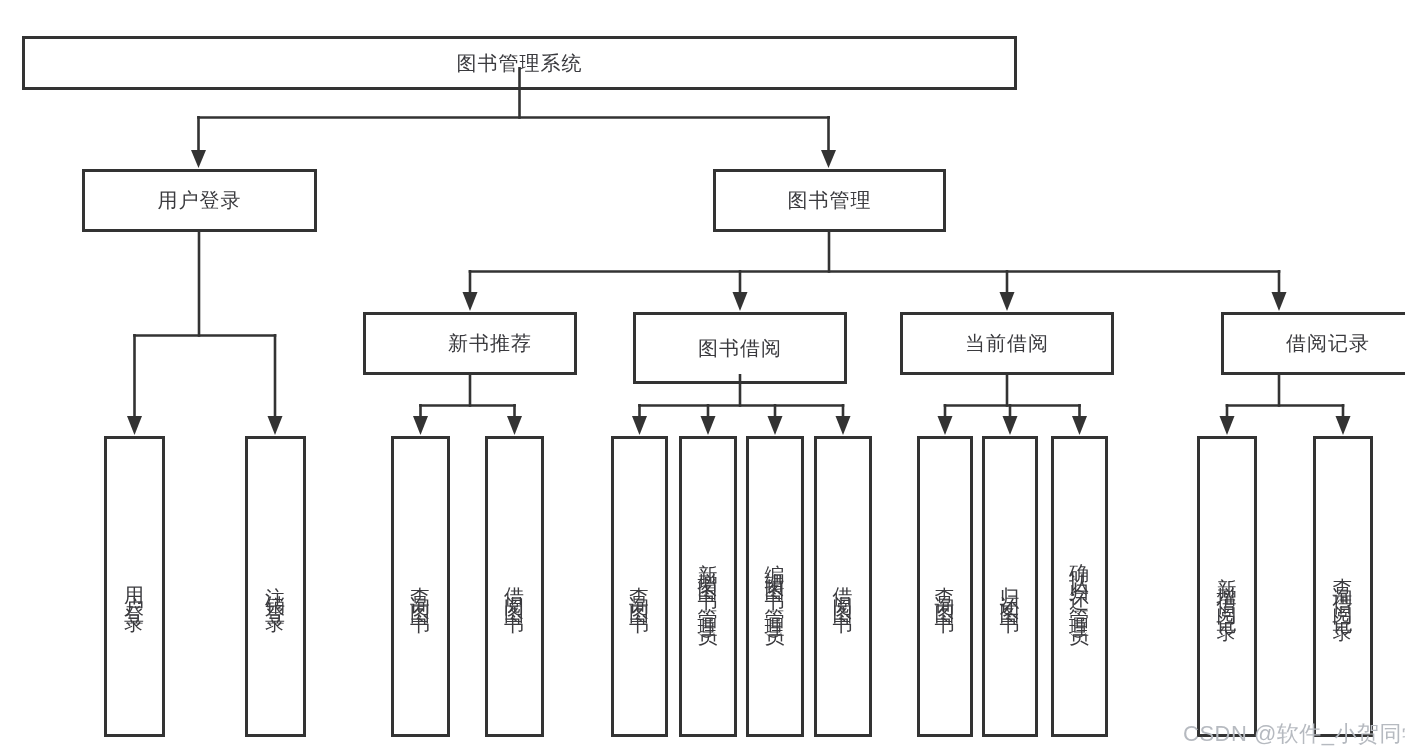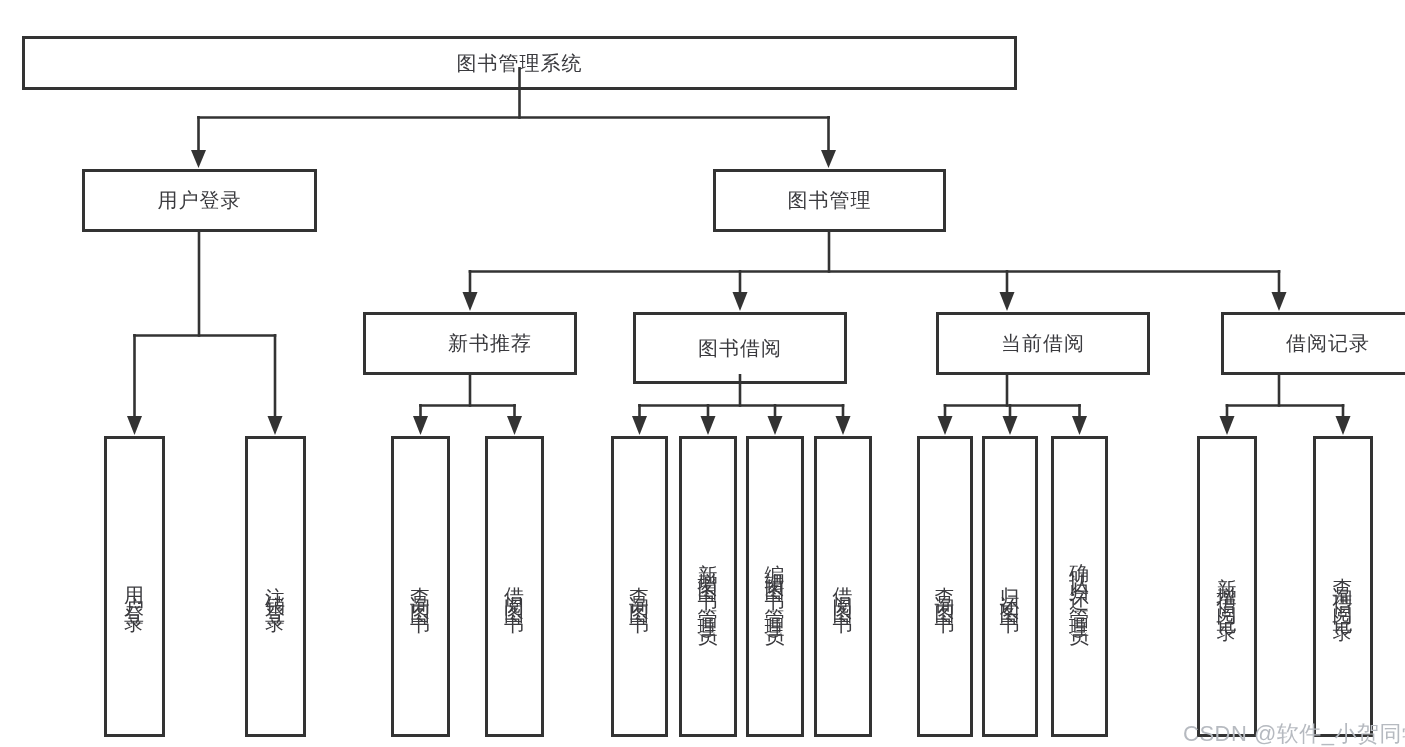--- a/index.html
+++ b/index.html
@@ -139,21 +139,21 @@
     </g>
   </svg>
 
   <div class="node" style="left:22px; top:14px; width:995px; height:54px;margin-top:22px;">图书管理系统</div>
 
   <div class="node" style="left:82px; top:169px; width:235px; height:63px;">用户登录</div>
   <div class="node" style="left:713px; top:169px; width:233px; height:63px;">图书管理</div>
 
   <div class="node" style="left:363px; top:312px; width:214px; height:63px;padding-left:40px;">新书推荐</div>
   <div class="node" style="left:633px; top:312px; width:214px; height:72px;">图书借阅</div>
-  <div class="node" style="left:900px; top:312px; width:214px; height:63px;margin-left:36px;">当前借阅</div>
+  <div class="node" style="left:900px; top:312px; width:214px; height:63px;">当前借阅</div>
   <div class="node" style="left:1173px; top:312px; width:214px; height:63px;margin-left:48px;">借阅记录</div>
 
   <div class="node leaf" style="left:104px; top:436px; width:61px; height:301px;">用户登录</div>
   <div class="node leaf" style="left:245px; top:436px; width:61px; height:301px;">注销登录</div>
 
   <div class="node leaf" style="left:391px; top:436px; width:59px; height:301px;">查询图书</div>
   <div class="node leaf" style="left:485px; top:436px; width:59px; height:301px;">借阅图书</div>
 
   <div class="node leaf" style="left:611px; top:436px; width:57px; height:301px;">查询图书</div>
   <div class="node leaf" style="left:679px; top:436px; width:58px; height:301px;">新增图书（管理员）</div>

